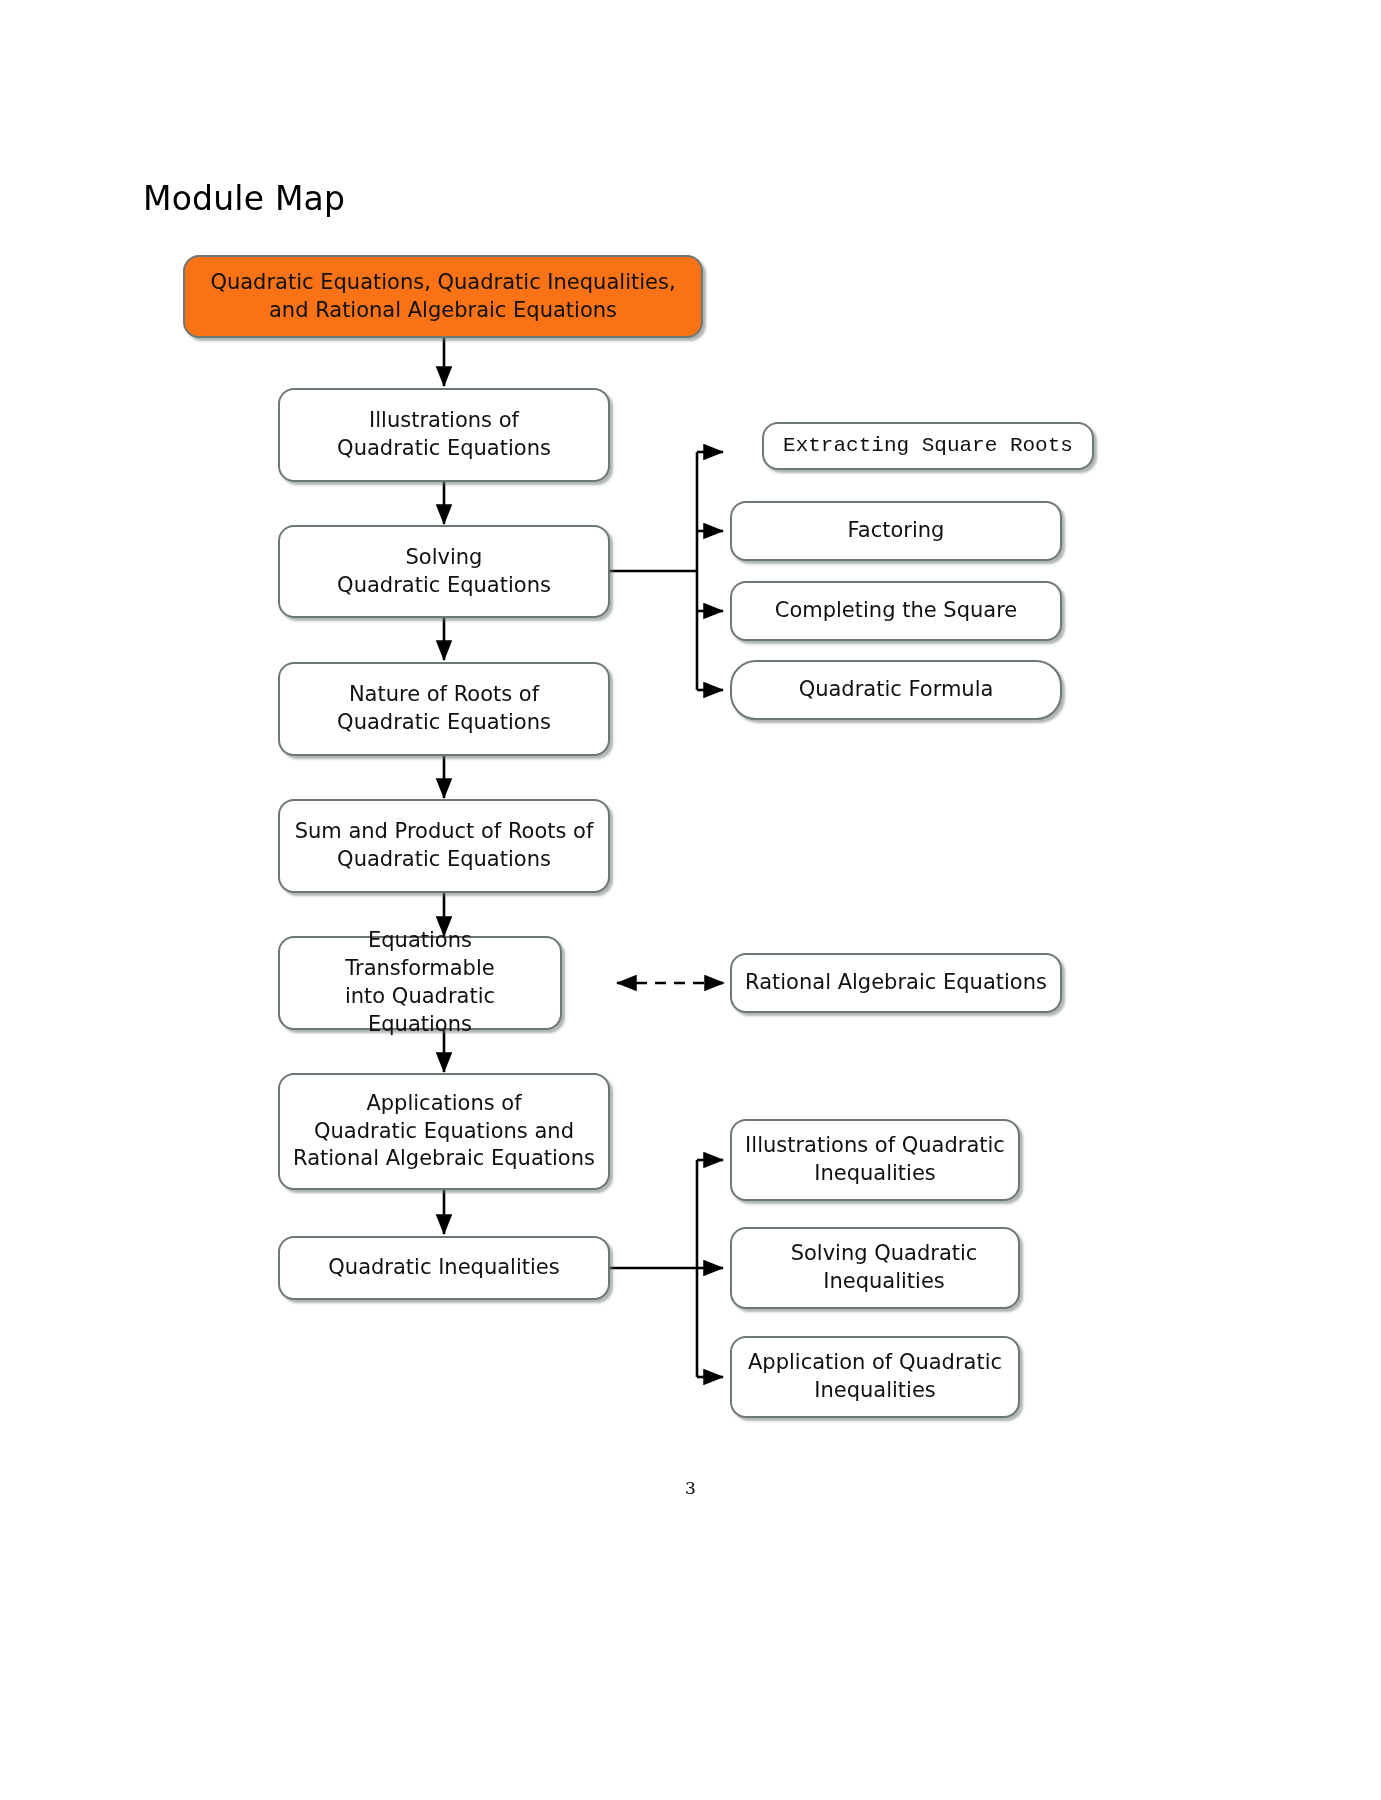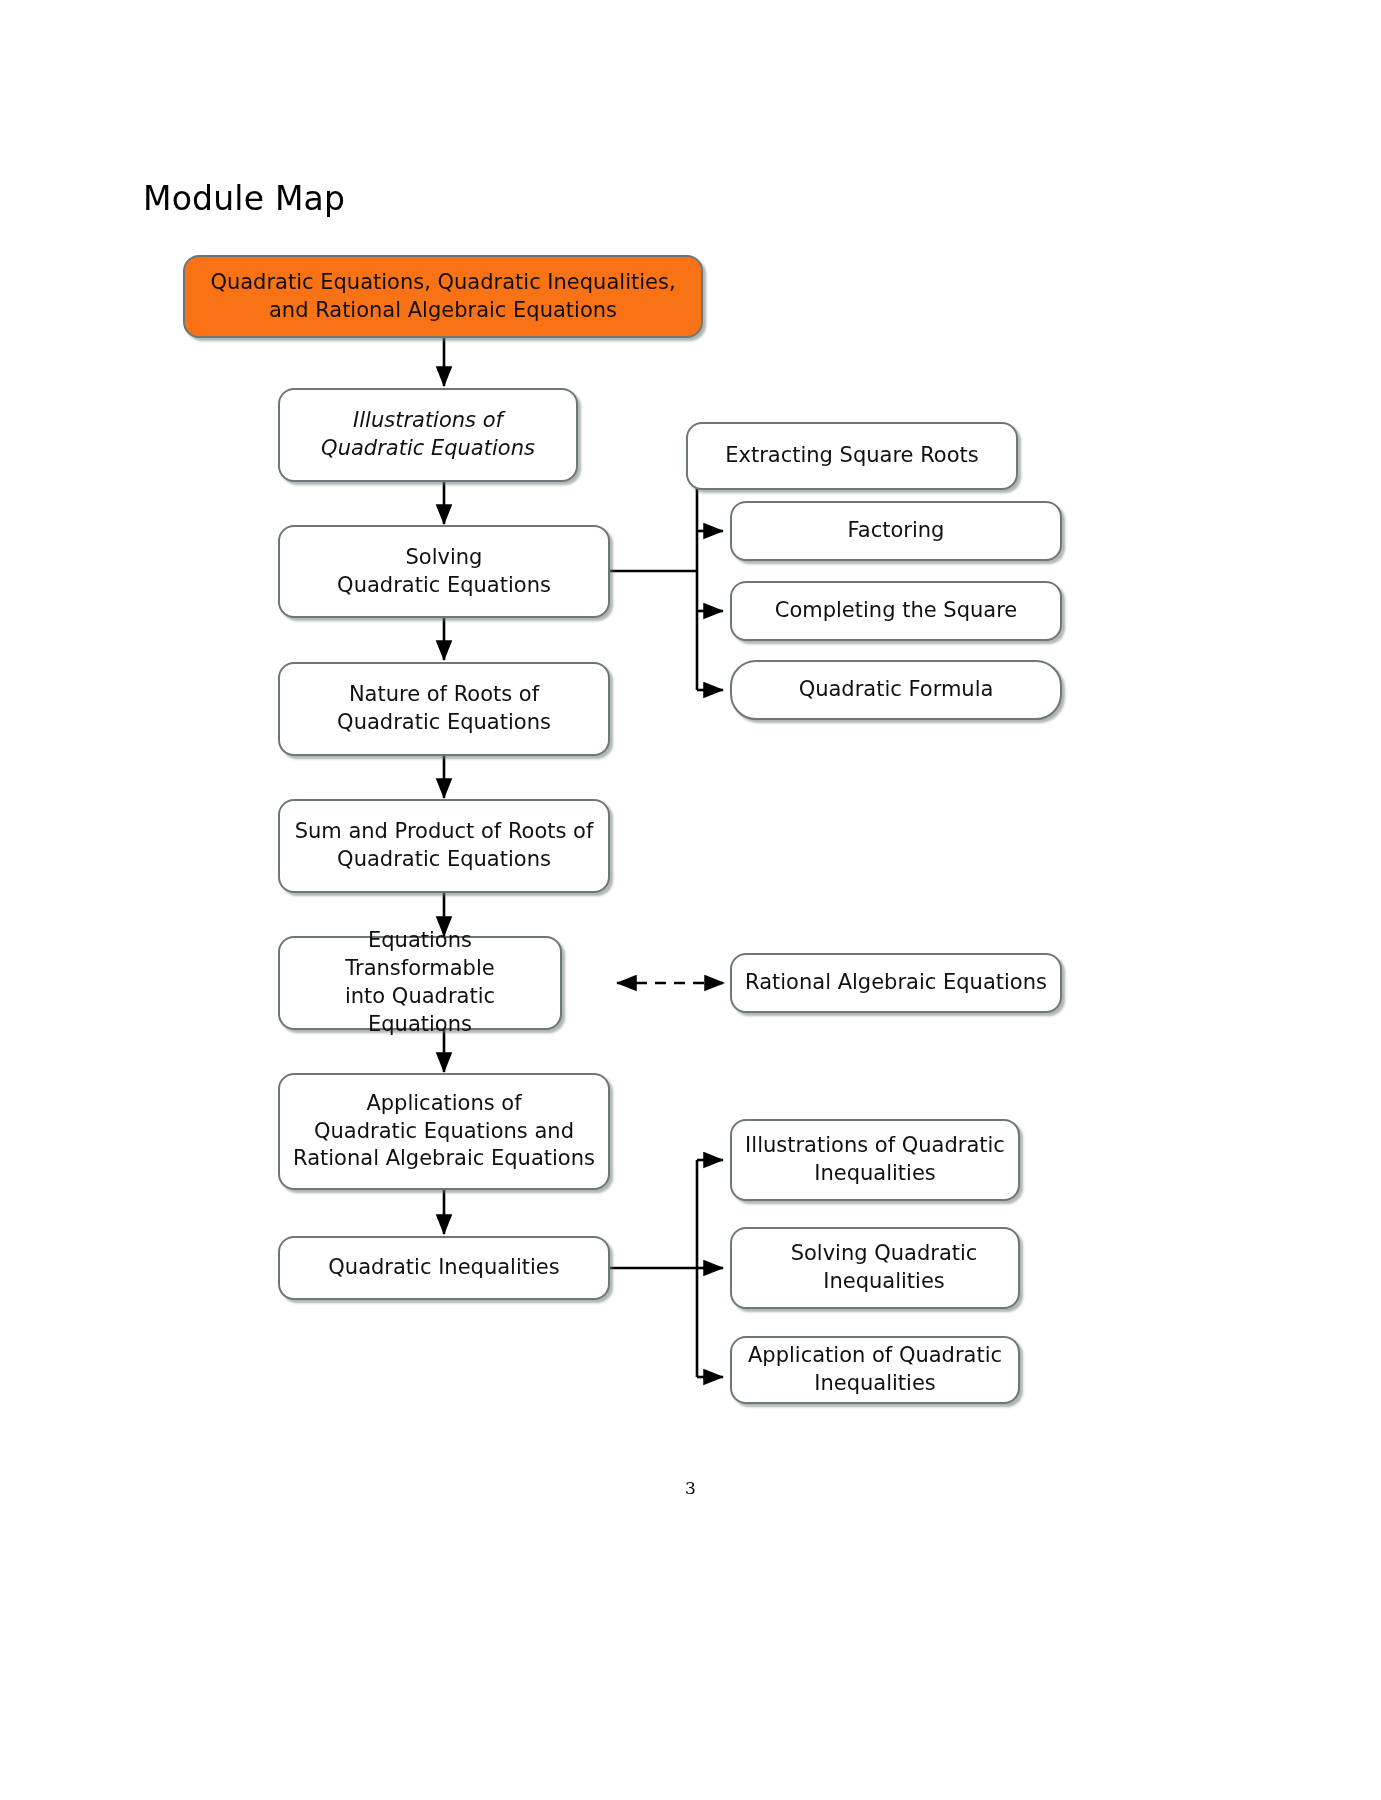--- a/index.html
+++ b/index.html
@@ -134,21 +134,21 @@
     </g>
 
     <line x1="617" y1="983" x2="724" y2="983" stroke="#000000" stroke-width="2.6" fill="none" stroke-dasharray="11 8" marker-end="url(#arrowhead)" marker-start="url(#arrowhead-start)"></line>
   </svg>
 
   <div class="node root" style="left:183px; top:255px; width:520px; height:83px;">
     <span class="label">Quadratic Equations, Quadratic Inequalities,
 and Rational Algebraic Equations</span>
   </div>
 
-  <div class="node" style="left:278px; top:388px; width:300px; height:94px;font-style:italic;">
+  <div class="node" style="left:278px; top:388px; width:332px; height:94px;">
     <span class="label">Illustrations of
 Quadratic Equations</span>
   </div>
 
   <div class="node" style="left:278px; top:525px; width:332px; height:93px;">
     <span class="label">Solving
 Quadratic Equations</span>
   </div>
 
   <div class="node" style="left:278px; top:662px; width:332px; height:94px;">
@@ -169,21 +169,21 @@
   <div class="node" style="left:278px; top:1073px; width:332px; height:117px;">
     <span class="label">Applications of
 Quadratic Equations and
 Rational Algebraic Equations</span>
   </div>
 
   <div class="node" style="left:278px; top:1236px; width:332px; height:64px;">
     <span class="label">Quadratic Inequalities</span>
   </div>
 
-  <div class="node" style="left:686px; top:422px; width:332px; height:68px;">
+  <div class="node" style="left:762px; top:422px; width:332px; height:48px;font-family:Liberation Mono, monospace;">
     <span class="label">Extracting Square Roots</span>
   </div>
 
   <div class="node" style="left:730px; top:501px; width:332px; height:60px;">
     <span class="label">Factoring</span>
   </div>
 
   <div class="node" style="left:730px; top:581px; width:332px; height:60px;">
     <span class="label">Completing the Square</span>
   </div>
@@ -199,20 +199,20 @@
   <div class="node" style="left:730px; top:1119px; width:290px; height:82px;">
     <span class="label">Illustrations of Quadratic
 Inequalities</span>
   </div>
 
   <div class="node" style="left:730px; top:1227px; width:290px; height:82px;padding-left:28px;">
     <span class="label">Solving Quadratic
 Inequalities</span>
   </div>
 
-  <div class="node" style="left:730px; top:1336px; width:290px; height:68px;">
+  <div class="node" style="left:730px; top:1336px; width:290px; height:82px;">
     <span class="label">Application of Quadratic
 Inequalities</span>
   </div>
 
   <div id="page-number">3</div>
 
 </div>
 
 </body></html>

